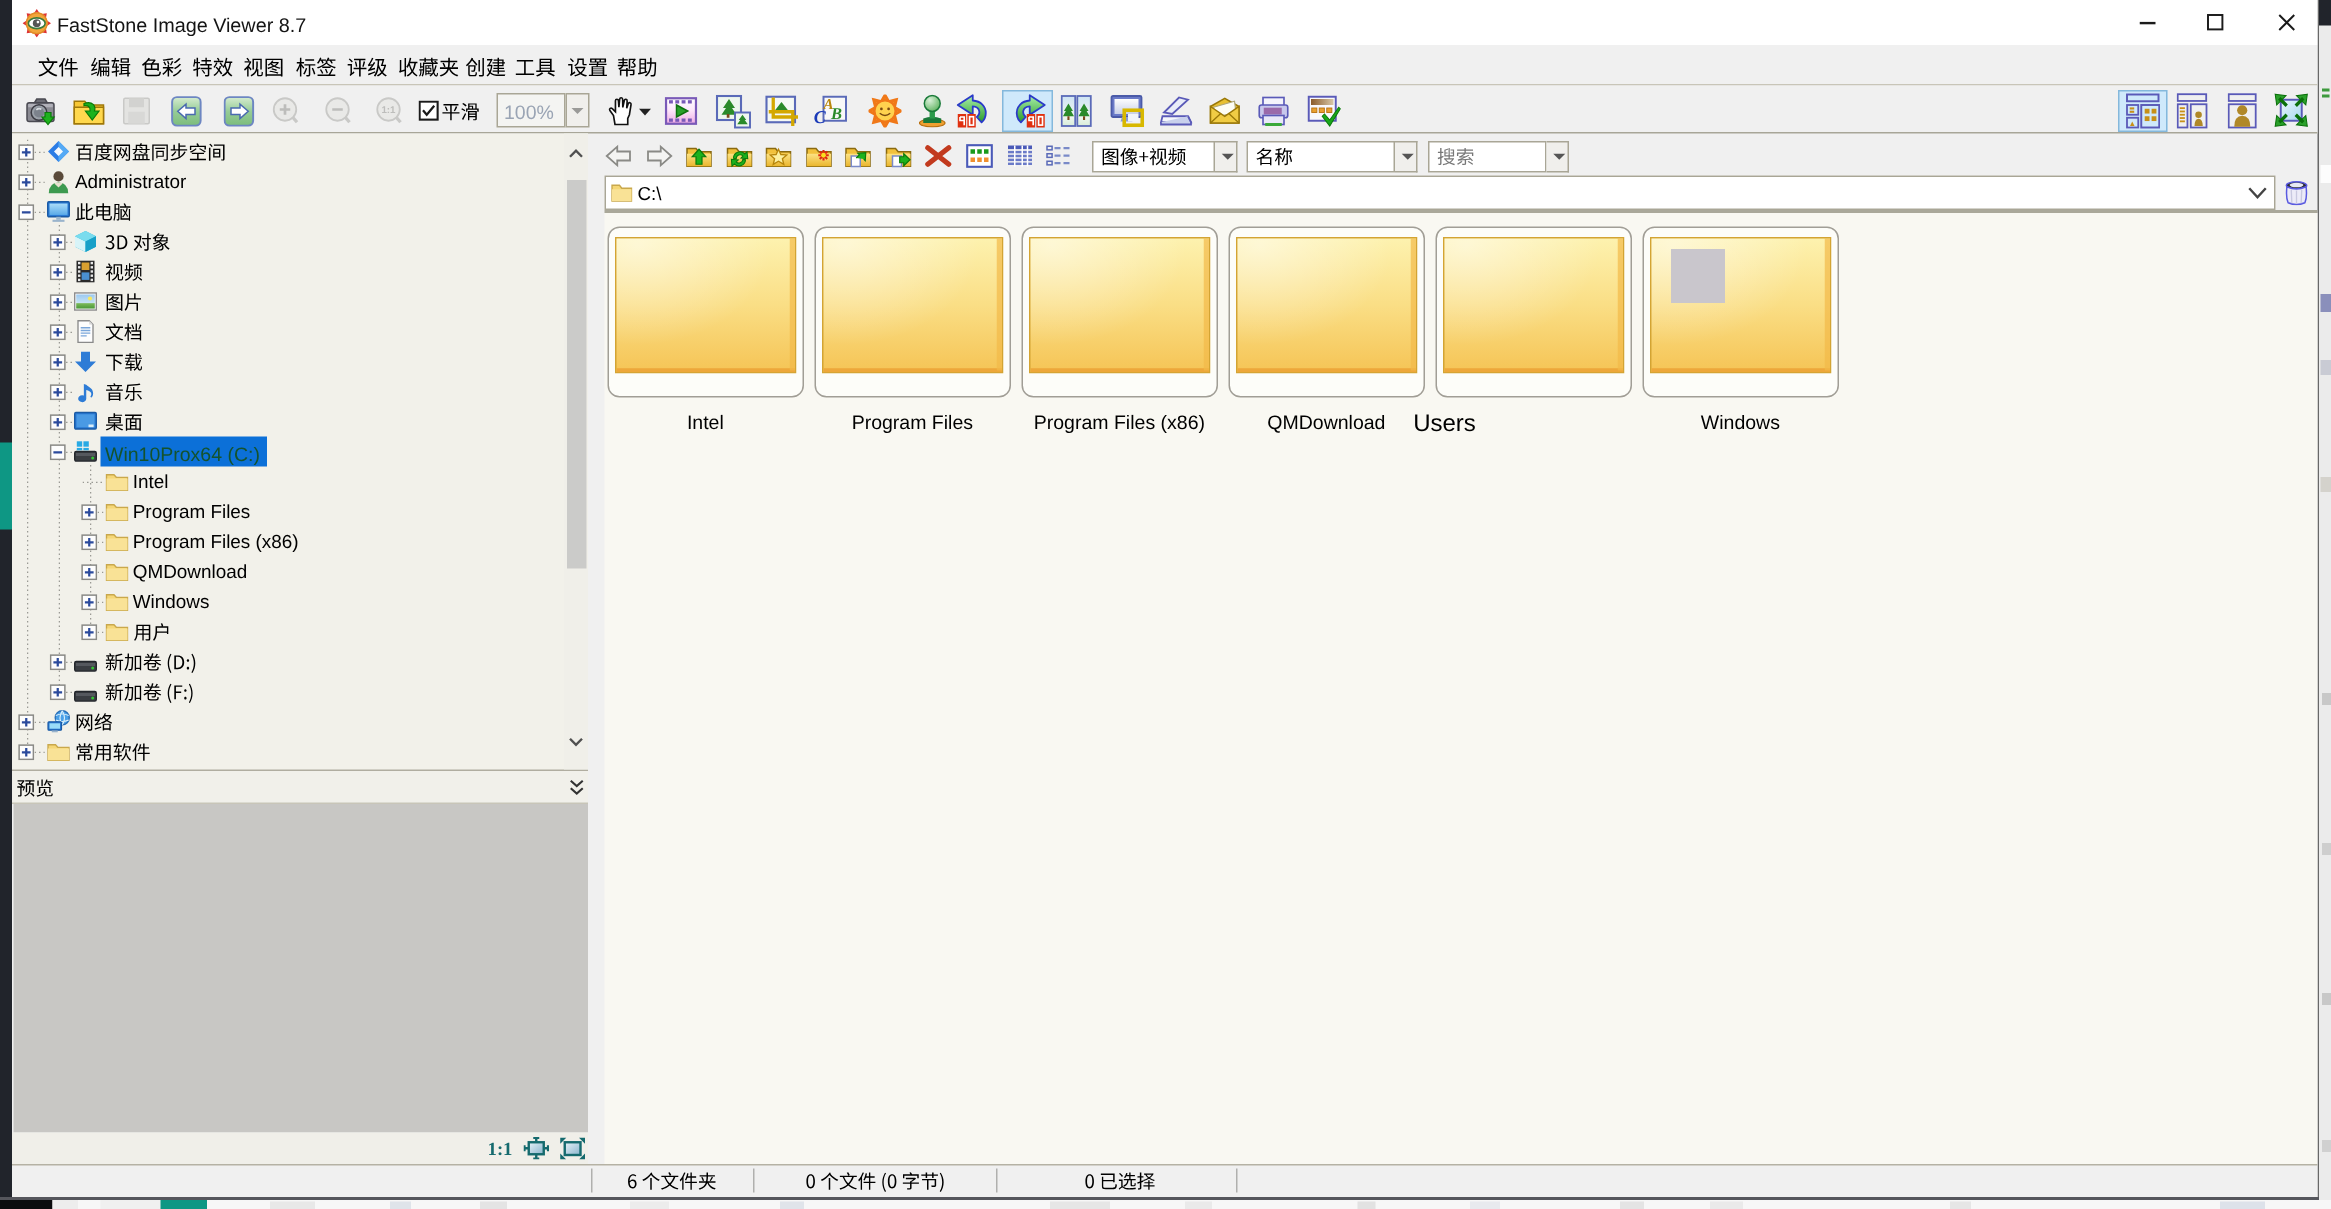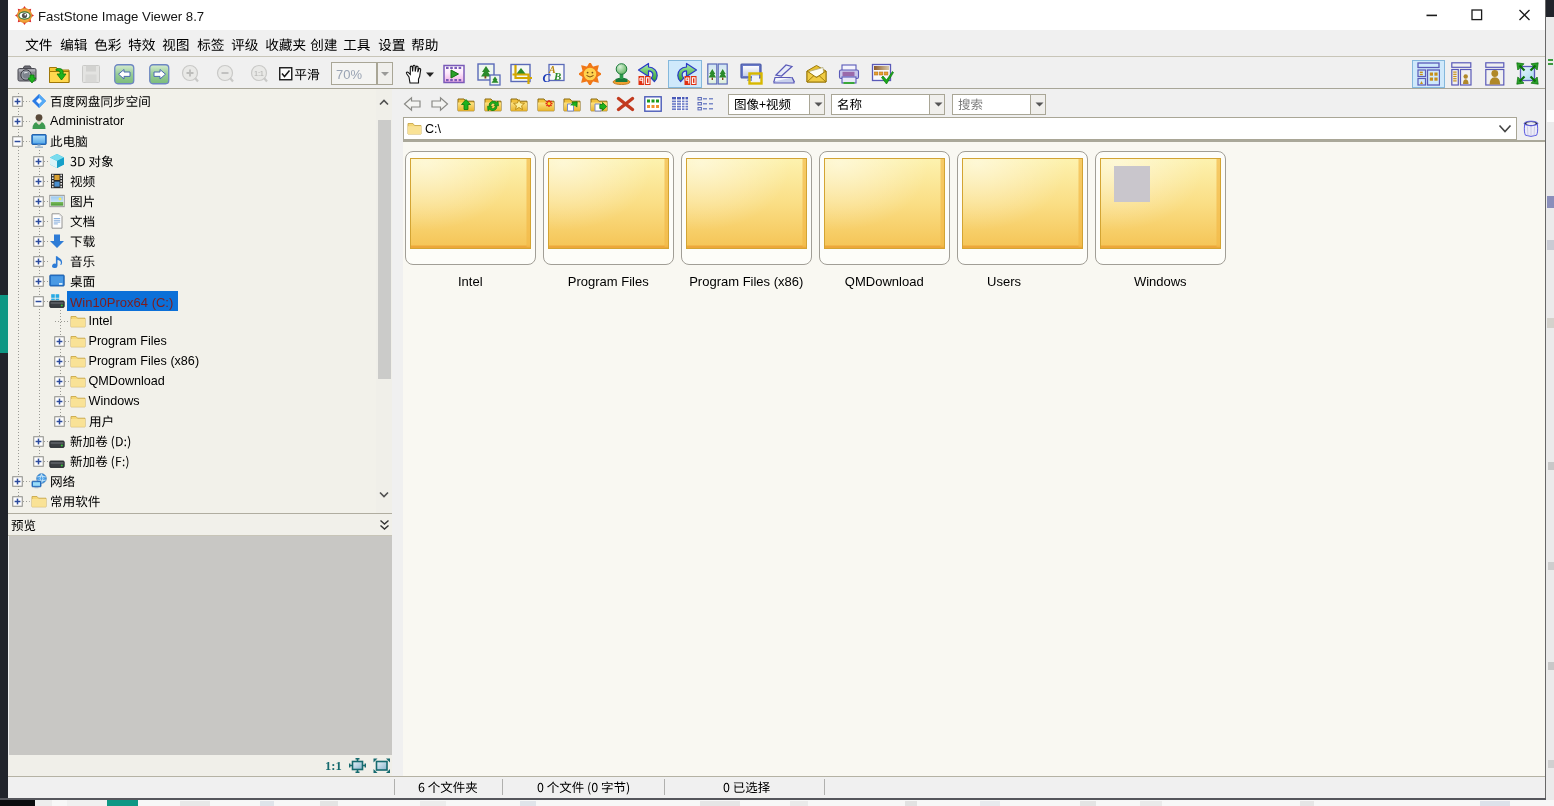--- a/index.html
+++ b/index.html
@@ -142,21 +142,21 @@
     <text x="9" y="11.5" font-size="6.5" font-family="Liberation Sans" fill="#bdbdbb" text-anchor="middle" font-weight="bold">1:1</text>
   </svg>
 <svg class="abs" style="left:279px;top:67px" width="14" height="14" viewBox="0 0 14 14">
     <rect x="0.75" y="0.75" width="12" height="12" fill="#fff" stroke="#1a1a1a" stroke-width="1.4"></rect>
 <path d="M3 6.5 L5.5 9.5 L10.5 3.5" stroke="#1a1a1a" stroke-width="1.5" fill="none"></path>
   </svg>
 <div style="position:absolute;left:294px;top:67.5px;line-height:0"><svg width="26" height="14" viewBox="0 -11.4 26 14.3" style="overflow:visible">
       <path d="M2.3 -8.2C2.8 -7.2 3.3 -6.0 3.5 -5.2L4.4 -5.5C4.2 -6.3 3.7 -7.5 3.1 -8.4ZM9.8 -8.5C9.5 -7.6 8.9 -6.2 8.4 -5.4L9.2 -5.1C9.8 -5.9 10.4 -7.2 10.8 -8.2ZM0.7 -4.5V-3.5H6.0V1.0H7.0V-3.5H12.3V-4.5H7.0V-9.1H11.6V-10.0H1.4V-9.1H6.0V-4.5Z M14.2 -10.1C15.0 -9.6 16.0 -8.9 16.5 -8.4L17.2 -9.1C16.7 -9.6 15.6 -10.3 14.8 -10.7ZM13.5 -6.5C14.3 -6.1 15.3 -5.5 15.8 -5.1L16.3 -5.8C15.8 -6.2 14.8 -6.8 14.1 -7.2ZM14.0 0.2 14.8 0.8C15.5 -0.4 16.2 -1.9 16.8 -3.3L16.1 -3.9C15.4 -2.4 14.6 -0.8 14.0 0.2ZM19.0 -2.8H23.1V-1.8H19.0ZM19.0 -3.5V-4.4H23.1V-3.5ZM18.1 -5.2V1.0H19.0V-1.1H23.1V0.1C23.1 0.2 23.1 0.3 22.9 0.3C22.7 0.3 22.1 0.3 21.5 0.3C21.6 0.5 21.7 0.8 21.7 1.1C22.7 1.1 23.2 1.1 23.6 0.9C24.0 0.8 24.1 0.5 24.1 0.1V-5.2ZM18.2 -10.4V-6.9H16.8V-4.7H17.7V-6.1H24.4V-4.7H25.4V-6.9H24.0V-10.4ZM19.1 -6.9V-8.1H20.8V-6.9ZM23.1 -6.9H21.6V-8.8H19.1V-9.7H23.1Z" fill="#000"></path>
     </svg></div>
 <div class="abs" style="left:331px;top:62px;width:46px;height:23px;background:#f4f4f2;border:1px solid #a9a696;box-sizing:border-box"></div>
-<div class="lat" style="left:336px;top:67px;font-size:13px;color:#9aa4b4">70%</div>
+<div class="lat" style="left:336px;top:67px;font-size:13px;color:#9aa4b4">100%</div>
 <div class="abs" style="left:377px;top:62px;width:16px;height:23px;background:#f0efec;border:1px solid #a9a696;box-sizing:border-box"></div>
 <svg class="abs" style="left:380px;top:71px" width="10" height="6">
     <path d="M1 1 L5 5 L9 1 Z" fill="#9a9a98"></path>
   </svg>
 <svg class="abs" style="left:404px;top:63px" width="20" height="22" viewBox="0 0 20 22">
 <path d="M6 20 L5 14 L2.5 10.5 C2 9.5 3.2 8.6 4.2 9.4 L6.3 11.5 L6.3 4.2 C6.3 2.8 8.2 2.8 8.3 4.2 L8.6 8.5 L9.1 3.2 C9.3 1.8 11.1 1.9 11.1 3.3 L11.2 8.6 L12.2 4.0 C12.5 2.7 14.2 3.0 14.1 4.4 L13.8 9.2 L14.8 6.2 C15.3 4.9 16.9 5.4 16.7 6.7 L15.6 13.5 L14.5 16 L14.5 20 Z" fill="#fff" stroke="#111" stroke-width="1.1"></path>
 </svg>
 <svg class="abs" style="left:425px;top:71px" width="10" height="7">
     <path d="M1 1.5 L5 6 L9 1.5 Z" fill="#222"></path>
   </svg>
@@ -594,21 +594,21 @@
 <rect x="1.6" y="9" width="12.8" height="2" fill="#55585e"></rect>
 <circle cx="12.8" cy="12.4" r="1" fill="#35c435"></circle>
     <g fill="#28aae4">
       <rect x="2.2" y="1.2" width="3.6" height="3.6"></rect>
       <rect x="6.6" y="1.2" width="3.6" height="3.6"></rect>
       <rect x="2.2" y="5.6" width="3.6" height="1.6"></rect>
       <rect x="6.6" y="5.6" width="3.6" height="1.6"></rect>
     </g>
   </svg>
 <div class="abs" style="left:67px;top:291px;width:111px;height:20px;background:#0c70d8"></div>
-<div class="lat" style="left:70px;top:294.5px;font-size:13px;color:#7f1d1d">Win10Prox64 (C:)</div>
+<div class="lat" style="left:70px;top:294.5px;font-size:13px;color:#14532d">Win10Prox64 (C:)</div>
 <svg class="abs" style="left:54.5px;top:320.5px" width="14.5" height="1">
     <line x1="0" y1="0.5" x2="14.5" y2="0.5" stroke="#9a9a94" stroke-width="1" stroke-dasharray="1 2"></line>
   </svg>
 <svg class="abs" style="left:70px;top:313px" width="16" height="16" viewBox="0 0 16 16">
     <path d="M1 3.5 L6 3.5 L7.5 5.2 L15 5.2 L15 13.8 L1 13.8 Z" fill="#f5d776" stroke="#c9a84c" stroke-width="0.9"></path>
 <path d="M1 6 L15 6 L15 13.8 L1 13.8 Z" fill="#f9e296"></path>
   </svg>
 <div class="lat" style="left:88.5px;top:313.5px;font-size:12.6px">Intel</div>
 <svg class="abs" style="left:54.0px;top:335.5px" width="11" height="11">
     <rect x="0.75" y="0.75" width="9.5" height="9.5" fill="#fdfdfd" stroke="#8a8a86" stroke-width="1"></rect>
@@ -993,21 +993,21 @@
 <radialGradient id="foldh4" cx="0.12" cy="0.05" r="0.75">
         <stop offset="0" stop-color="#ffffff" stop-opacity="0.5"></stop>
         <stop offset="1" stop-color="#ffffff" stop-opacity="0"></stop>
       </radialGradient>
     </defs>
 <rect x="0.5" y="0.5" width="120" height="90" fill="url(#fold4)" stroke="#d3a433" stroke-width="1"></rect>
 <rect x="1" y="1" width="119" height="89" fill="url(#foldh4)"></rect>
 <rect x="1" y="87.5" width="119" height="2.6" fill="#eda73a"></rect>
 <rect x="116.5" y="1" width="3.5" height="88" fill="#f2b949" opacity="0.7"></rect>
 </svg>
-<div class="lat" style="left:1004px;top:274px;font-size:13px;transform:translateX(-50%)">Users</div>
+<div class="lat" style="left:963px;top:274px;font-size:16px;transform:translateX(-50%)">Users</div>
 <div class="abs" style="left:1095px;top:150.5px;width:130.5px;height:114px;background:#fdfdf9;border:1px solid #a19e96;border-radius:8px;box-sizing:border-box"></div>
 <svg class="abs" style="left:1099.5px;top:157.5px" width="121" height="91" viewBox="0 0 121 91">
 <defs>
       <linearGradient id="fold5" x1="0" y1="0" x2="0" y2="1">
         <stop offset="0" stop-color="#fdf2af"></stop>
         <stop offset="0.5" stop-color="#fade85"></stop>
         <stop offset="1" stop-color="#f5c455"></stop>
       </linearGradient>
 <radialGradient id="foldh5" cx="0.12" cy="0.05" r="0.75">
         <stop offset="0" stop-color="#ffffff" stop-opacity="0.5"></stop>

